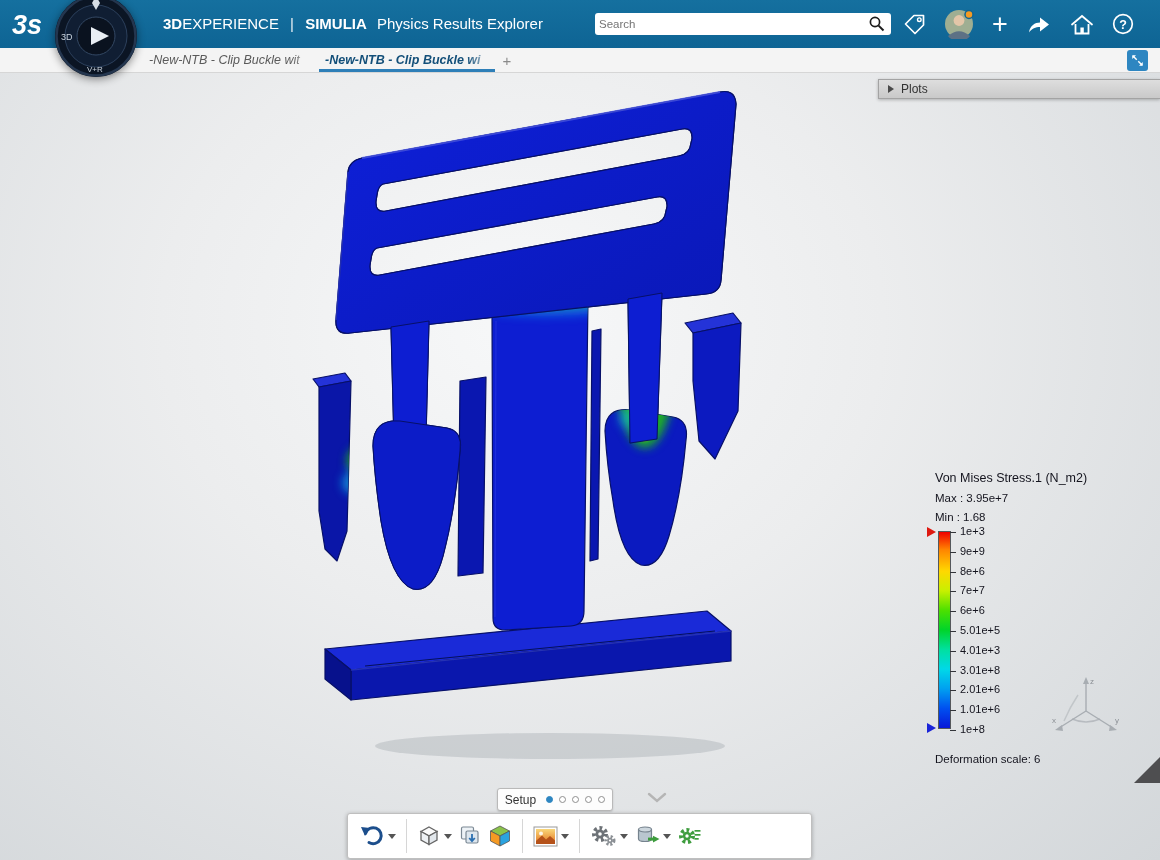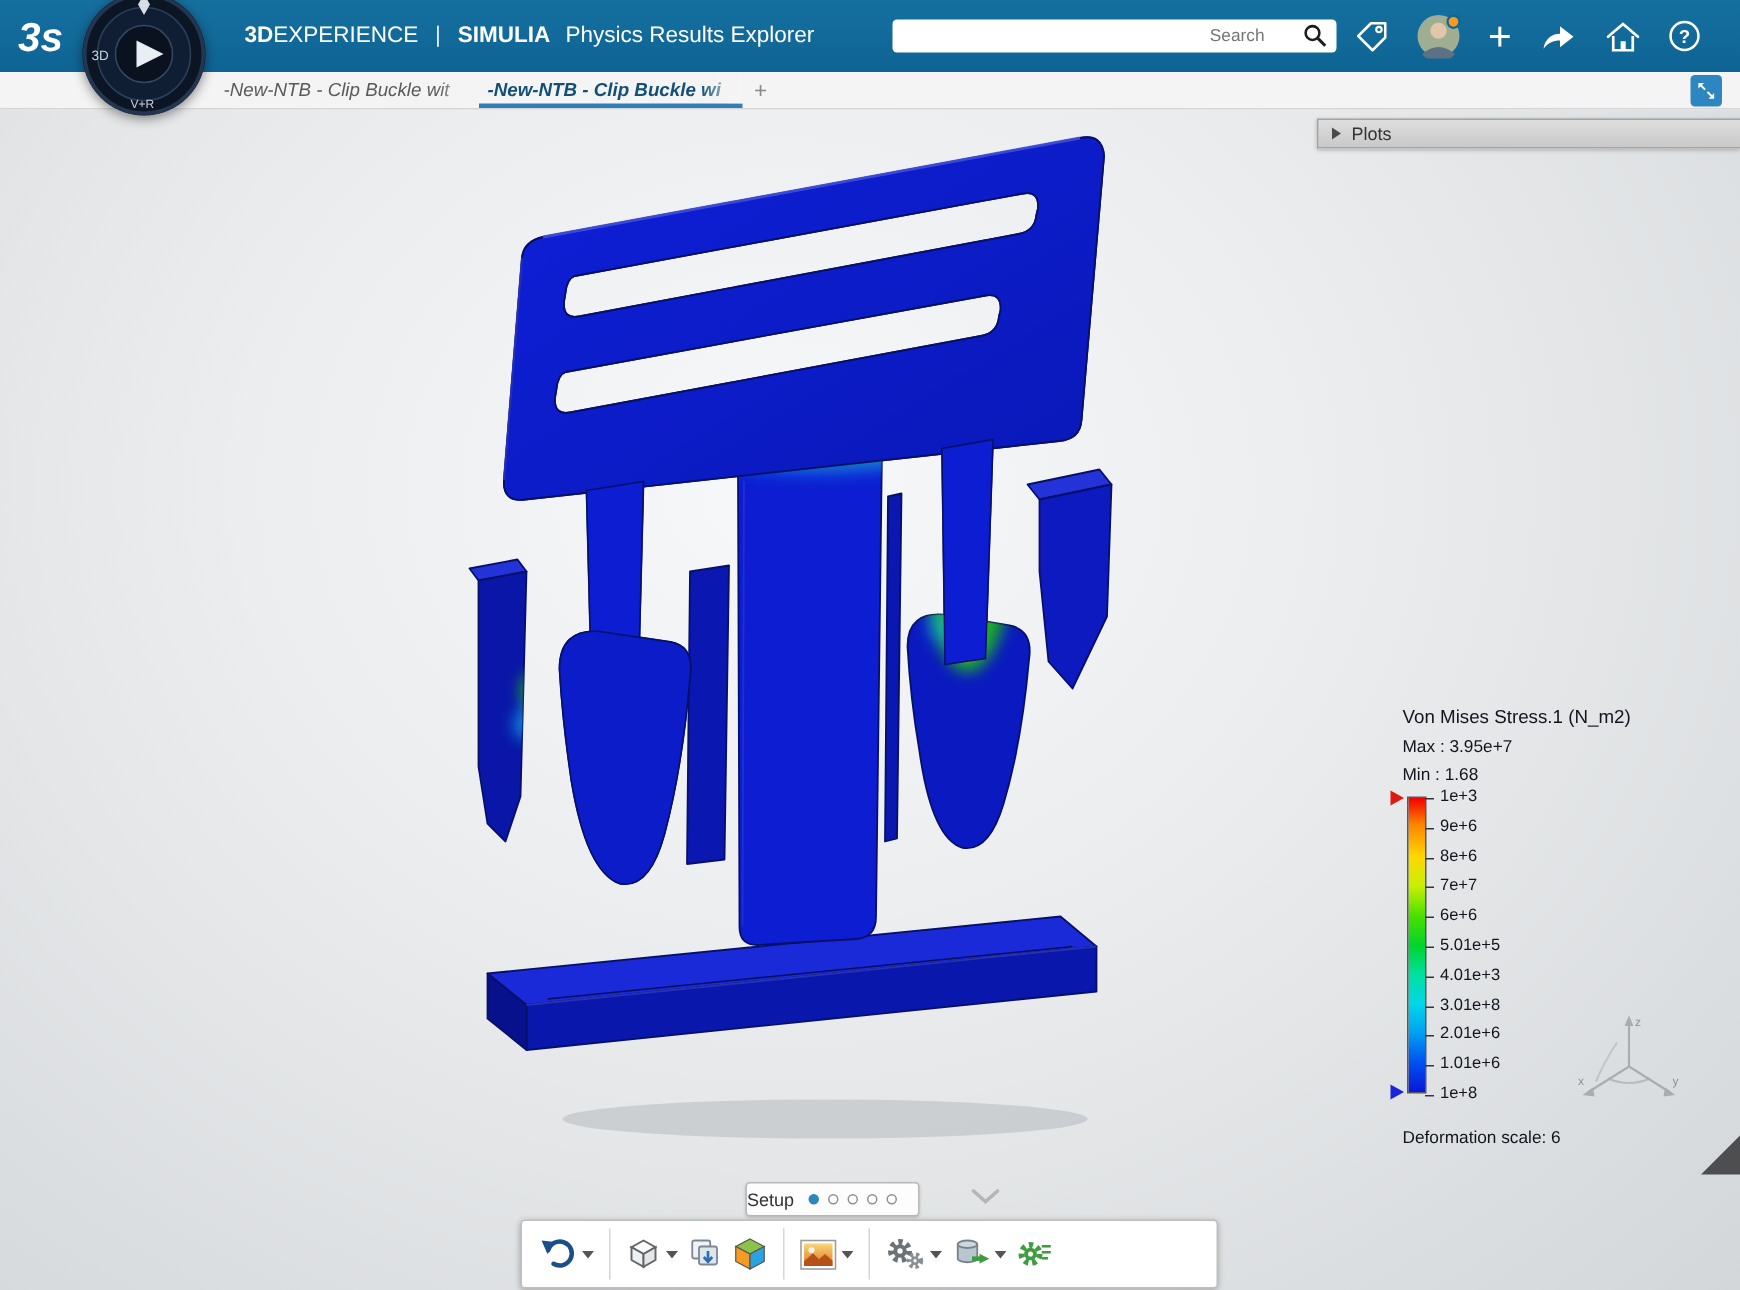--- a/index.html
+++ b/index.html
@@ -8,21 +8,21 @@
 
   
   .topbar { position:relative; height:48px; background:linear-gradient(180deg,#15709f,#0e6494); z-index:40; }
   .logo { position:absolute; left:10px; top:5px; width:48px; height:38px; }
   .compass { position:absolute; left:54px; top:-6px; width:84px; height:84px; z-index:60; filter:drop-shadow(0 2px 4px rgba(0,0,0,.45)); }
   .app-title { position:absolute; left:163px; top:0; height:64px; line-height:48px; color:#fff; font-size:15px; white-space:nowrap; }
   .app-title .b { font-weight:bold; }
   .app-title .sep { margin:0 7px; font-weight:300; opacity:.9; }
   .app-title .app { margin-left:6px; font-weight:400; }
   .search { position:absolute; left:595px; top:13px; width:296px; height:22px; background:#fff; border-radius:3px; display:flex; align-items:center; }
-  .search input { flex:1; border:0; outline:none; padding:0 24px; font-size:11.5px; color:#333; font-family:"Liberation Sans",sans-serif; background:transparent;text-align:right; }
+  .search input { flex:1; border:0; outline:none; padding:0 4px; font-size:11.5px; color:#333; font-family:"Liberation Sans",sans-serif; background:transparent; }
   .search .mag { width:20px; height:18px; margin-right:4px; }
   .topicons { position:absolute; left:903px; top:0; height:48px; display:flex; align-items:center; gap:18px; }
   .ticon { display:flex; align-items:center; justify-content:center; cursor:pointer; }
   .plus-glyph { color:#fff; font-size:27px; font-weight:300; line-height:26px; }
 
   
   .tabbar { position:relative; height:25px; background:#f4f4f4; border-bottom:1px solid #d6d6d6; display:flex; padding-left:143px; z-index:30; }
   .tab { position:relative; width:176px; padding:5px 8px 0 6px; font-size:12.5px; font-style:italic; color:#5a5a5a; overflow:hidden; white-space:nowrap; cursor:pointer; }
   .tab::after { content:""; position:absolute; right:0; top:0; bottom:0; width:28px; background:linear-gradient(to right, rgba(244,244,244,0), #f4f4f4); }
   .tab.active { color:#134f79; font-weight:bold; border-bottom:3px solid #2e7fb8; }
@@ -49,21 +49,21 @@
   .tri-blue { position:absolute; left:-12px; bottom:-5px; width:0; height:0; border-top:5px solid transparent; border-bottom:5px solid transparent; border-left:9px solid #1a24d8; cursor:pointer; }
   .lg-ticks { position:relative; width:72px; margin-left:9px; height:198px; }
   .lg-ticks span { position:absolute; left:0; font-size:11px; white-space:nowrap; }
   .lg-ticks span::before { content:""; position:absolute; left:-10px; top:7px; width:6px; height:1px; background:#33353a; }
   .lg-deform { position:absolute; left:10px; top:282px; font-size:11.5px; }
 
   .triad { position:absolute; left:1050px; top:600px; width:72px; height:64px; }
   .grip { position:absolute; right:0; top:684px; width:0; height:0; border-bottom:26px solid #4e4e50; border-left:26px solid transparent; cursor:pointer; }
 
   
-  .setup-pill { position:absolute; left:497px; top:715px; width:116px; height:23px; background:#fdfdfd; border:1px solid #b9b9b9; border-radius:3px; box-shadow:0 1px 2px rgba(0,0,0,.15); display:flex; align-items:center; gap:10px; cursor:pointer; }
+  .setup-pill { position:absolute; left:497px; top:715px; width:116px; height:23px; background:#fdfdfd; border:1px solid #b9b9b9; border-radius:3px; box-shadow:0 1px 2px rgba(0,0,0,.15); display:flex; align-items:center; justify-content:center; gap:10px; cursor:pointer; }
   .setup-label { font-size:12px; color:#333; }
   .dots { display:flex; align-items:center; gap:6px; }
   .dot { width:7px; height:7px; border-radius:50%; border:1px solid #8f8f8f; background:#fff; cursor:pointer; }
   .dot.active { background:#2e86c1; border-color:#2e86c1; }
   .pill-chevron { position:absolute; left:646px; top:717px; width:22px; height:16px; cursor:pointer; }
 
   
   .toolbar { position:absolute; left:347px; top:740px; width:465px; height:46px; background:#fff; border:1px solid #bfbfbf; border-radius:3px; box-shadow:0 1px 4px rgba(0,0,0,.28); display:flex; align-items:center; padding:0 8px; }
   .tbtn { display:flex; align-items:center; padding:2px 3px; cursor:pointer; }
   .caret { width:0; height:0; border-left:4px solid transparent; border-right:4px solid transparent; border-top:5px solid #555; margin-left:3px; }
@@ -284,21 +284,21 @@
       <div class="lg-title">Von Mises Stress.1 (N_m2)</div>
       <div class="lg-max">Max : 3.95e+7</div>
       <div class="lg-min">Min : 1.68</div>
       <div class="lg-row">
         <div class="lg-bar">
           <span class="tri-red"></span>
           <span class="tri-blue"></span>
         </div>
         <div class="lg-ticks">
           <span style="top:-6px">1e+3</span>
-          <span style="top:14px">9e+6</span>
+          <span style="top:14px">9e+9</span>
           <span style="top:34px">8e+6</span>
           <span style="top:53px">7e+7</span>
           <span style="top:73px">6e+6</span>
           <span style="top:93px">5.01e+5</span>
           <span style="top:113px">4.01e+3</span>
           <span style="top:133px">3.01e+8</span>
           <span style="top:152px">2.01e+6</span>
           <span style="top:172px">1.01e+6</span>
           <span style="top:192px">1e+8</span>
         </div>

